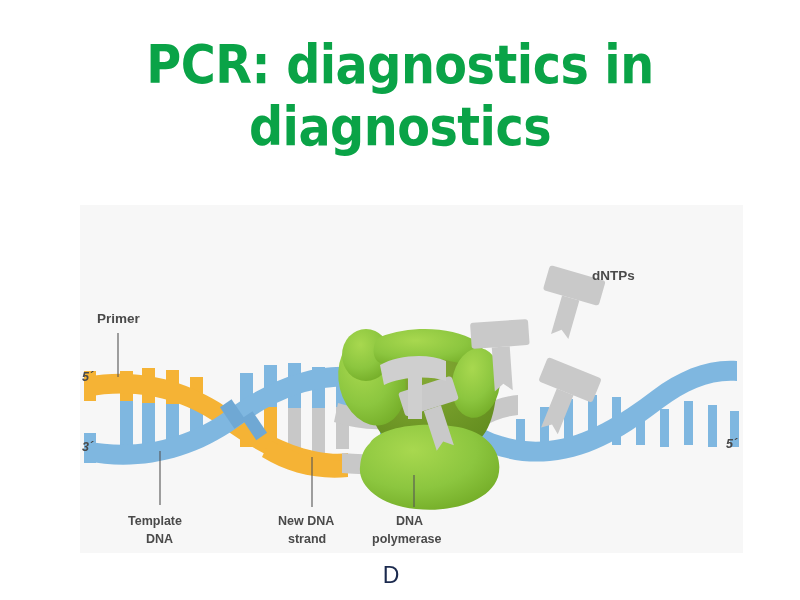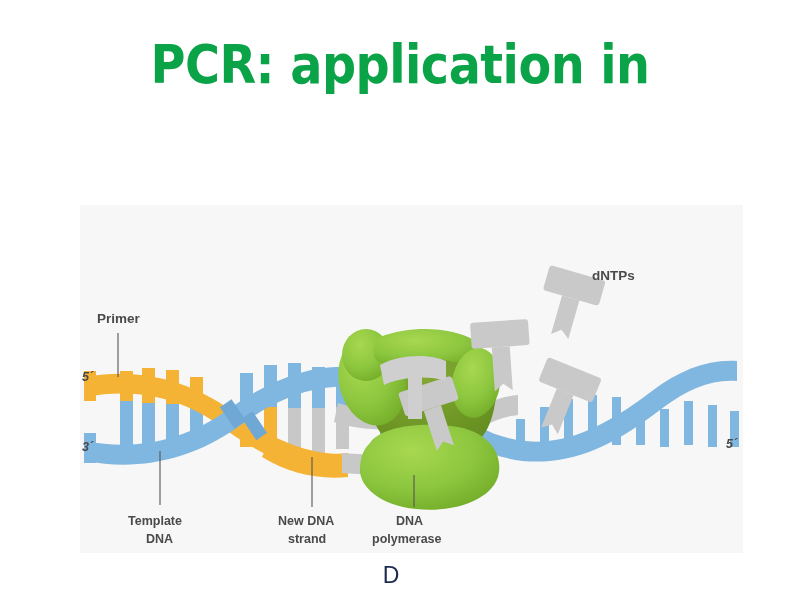--- a/index.html
+++ b/index.html
@@ -61,21 +61,22 @@
     white-space:nowrap;
   }
   .credit span{display:block;}
 </style>
 </head>
 <body>
 
 <div class="slide">
 
   <div class="title">
-    <span>PCR: application in</span>
+    <span>PCR: diagnostics in</span>
+    <span>diagnostics</span>
   </div>
 
   <div class="figure-panel">
     <svg width="663" height="348" viewBox="0 0 663 348" xmlns="http://www.w3.org/2000/svg">
       <defs>
         <radialGradient id="gGreen" cx="38%" cy="30%" r="78%">
           <stop offset="0%" stop-color="#a8d84f"></stop>
           <stop offset="58%" stop-color="#8cc63f"></stop>
           <stop offset="100%" stop-color="#72ab26"></stop>
         </radialGradient>

